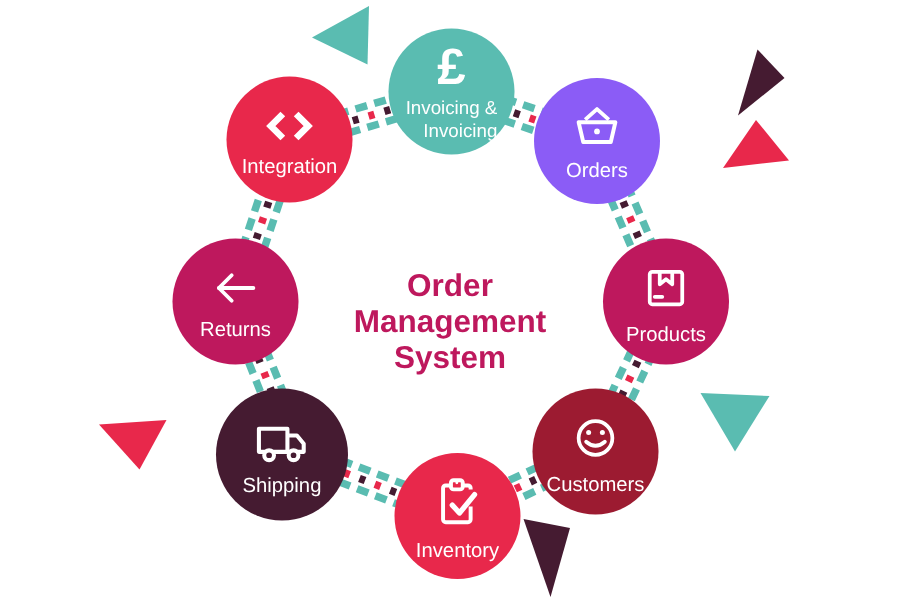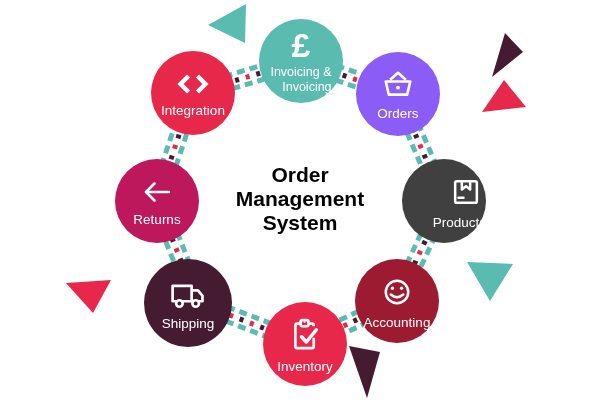--- a/index.html
+++ b/index.html
@@ -65,21 +65,21 @@
         <line x1="193.0" y1="93.0" x2="301.0" y2="61.0" stroke="#e8284b" stroke-width="5" stroke-dasharray="4 18" stroke-dashoffset="11"></line>
       </g>
     <polygon points="208,25 246,4 245,43" fill="#5abcb1"></polygon>
     <polygon points="505,33 523,52 492,77" fill="#451b31"></polygon>
     <polygon points="504,80 526,107 482,112" fill="#e8284b"></polygon>
     <polygon points="467,262 513,264 490,301" fill="#5abcb1"></polygon>
     <polygon points="66,283 111,280 93,313" fill="#e8284b"></polygon>
     <polygon points="349,346 380,352 367,398" fill="#451b31"></polygon>
   </svg>
 
-  <div class="title" style="color: #000000;">
+  <div class="title" style="color: #be185d; margin-top: 16px;">
     <div>Order</div>
     <div>Management</div>
     <div>System</div>
   </div>
 
   <div class="node n-invoicing" style="background: rgb(90, 188, 177);">
     <span class="icon pound">£</span>
     <span class="lbl small">
       <span>Invoicing &amp;</span><br>
       <span>Invoicing</span>
@@ -90,41 +90,41 @@
     <span class="icon">
       <svg width="42" height="36" viewBox="0 0 48 40" fill="none" stroke="#fff" stroke-width="3" stroke-linejoin="round">
         <path d="M15 14 L24 6 L33 14"></path>
         <path d="M10 16 H38 L34.5 31 H13.5 Z"></path>
         <circle cx="24" cy="23" r="2.2" fill="#fff" stroke="none"></circle>
       </svg>
     </span>
     <span class="lbl">Orders</span>
   </div>
 
-  <div class="node n-products" style="background: #404040; align-items: flex-end;">
+  <div class="node n-products" style="background: #be185d;">
     <span class="icon">
       <svg width="40" height="40" viewBox="0 0 48 48" fill="none" stroke="#fff" stroke-width="3" stroke-linejoin="round">
         <rect x="11" y="11" width="26" height="26" rx="2"></rect>
         <path d="M19 11 V21 L24 17 L29 21 V11"></path>
         <path d="M15 31 H21" stroke-linecap="round"></path>
       </svg>
     </span>
     <span class="lbl">Products</span>
   </div>
 
   <div class="node n-customers" style="background: rgb(156, 27, 49);">
     <span class="icon">
       <svg width="40" height="40" viewBox="0 0 48 48" fill="none" stroke="#fff" stroke-width="3" stroke-linecap="round">
         <circle cx="24" cy="24" r="13.5"></circle>
         <circle cx="18.5" cy="19.5" r="2" fill="#fff" stroke="none"></circle>
         <circle cx="29.5" cy="19.5" r="2" fill="#fff" stroke="none"></circle>
         <path d="M16.5 27 Q24 33.5 31.5 27"></path>
       </svg>
     </span>
-    <span class="lbl">Accounting</span>
+    <span class="lbl">Customers</span>
   </div>
 
   <div class="node n-inventory" style="background: rgb(232, 40, 75);">
     <span class="icon">
       <svg width="42" height="42" viewBox="0 0 48 48" fill="none" stroke="#fff" stroke-width="3" stroke-linejoin="round">
         <path d="M19 11 H15 a2 2 0 0 0 -2 2 V37 a2 2 0 0 0 2 2 H32 a2 2 0 0 0 2 -2 V27"></path>
         <path d="M34 14 V13 a2 2 0 0 0 -2 -2 H28"></path>
         <rect x="19" y="7" width="9" height="7" rx="2"></rect>
         <circle cx="23.5" cy="9" r="1.1" fill="#fff" stroke="none"></circle>
         <path d="M20 26 L25.5 32 L37 18" stroke-width="4" stroke-linecap="round"></path>

